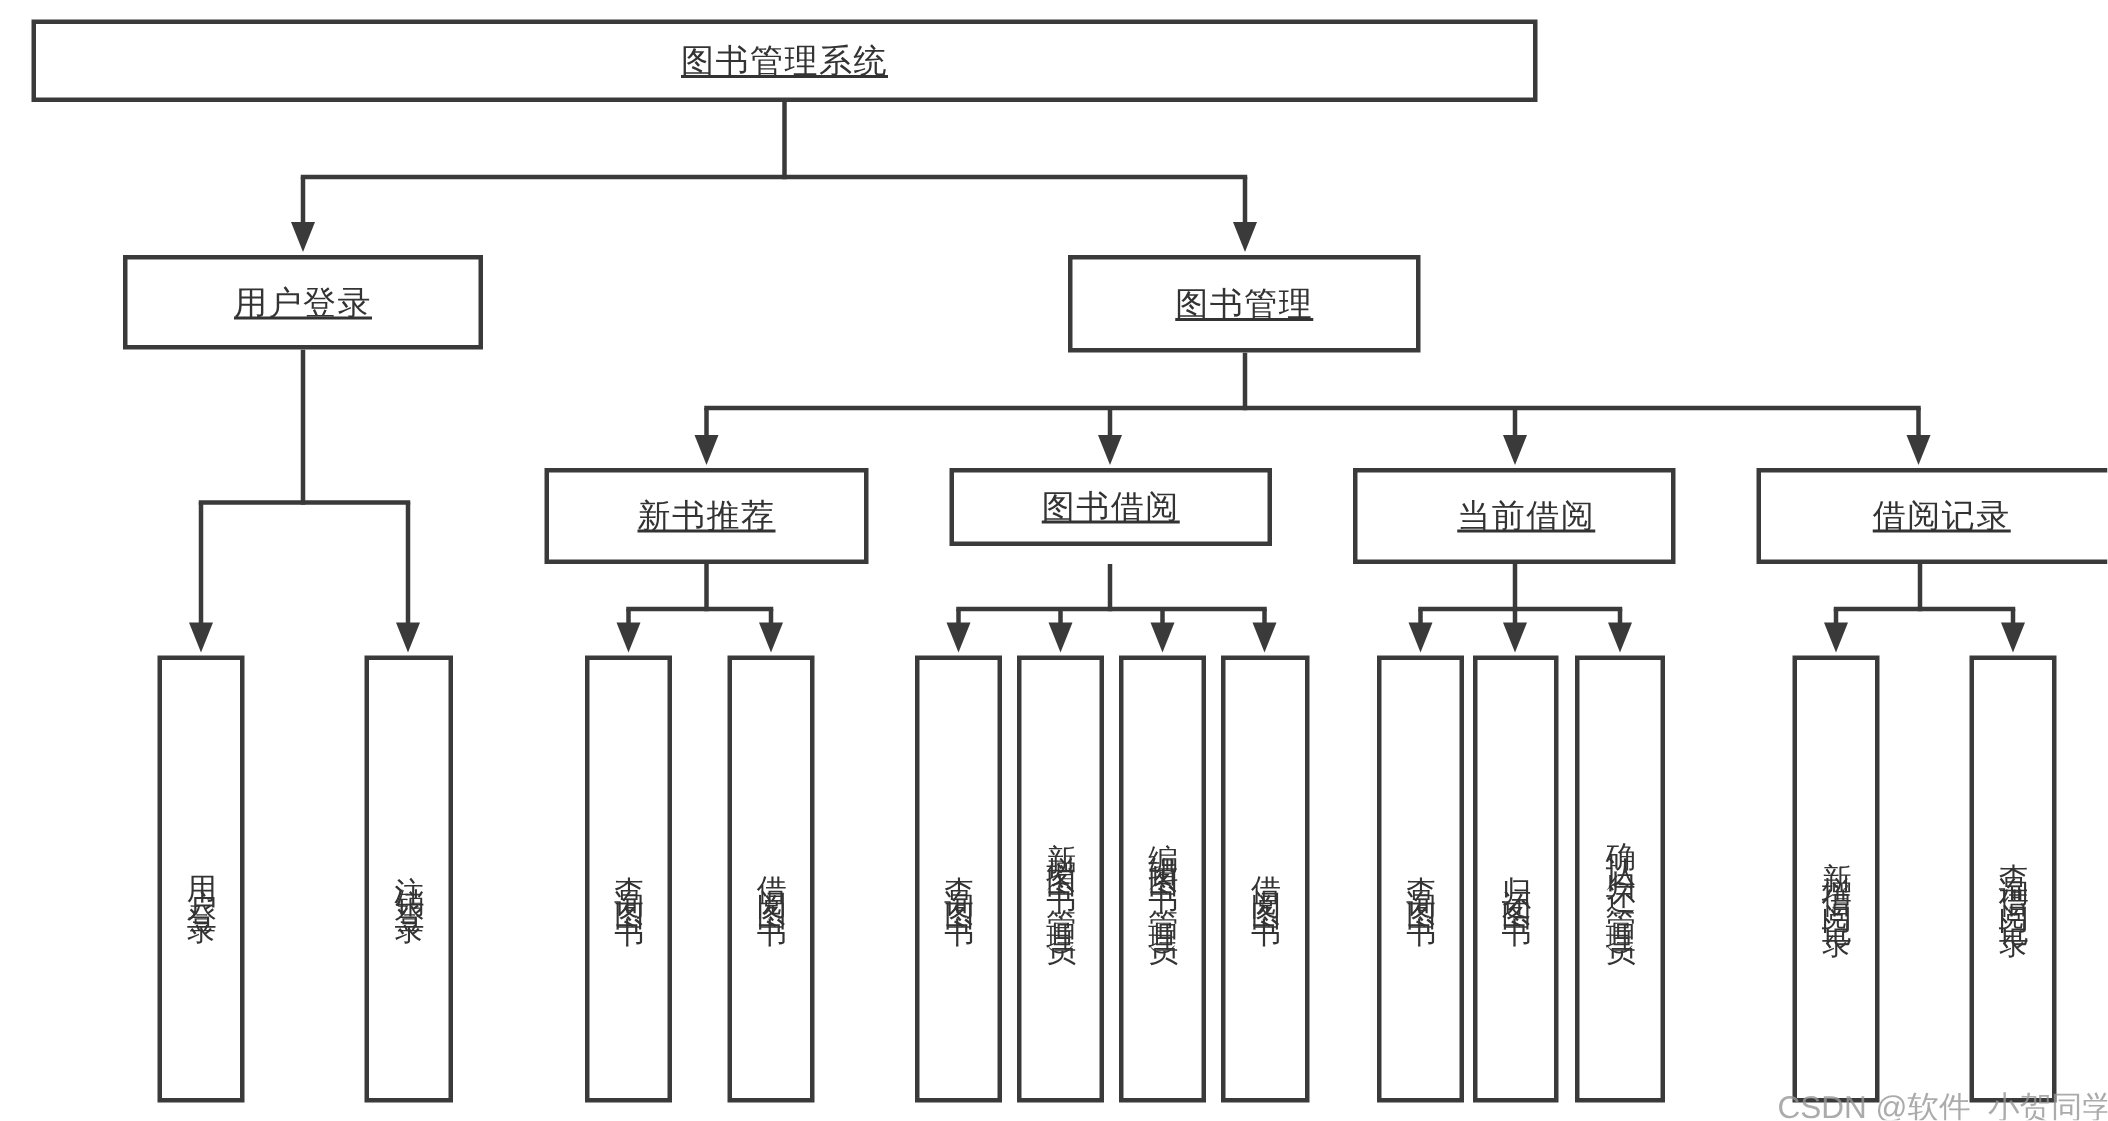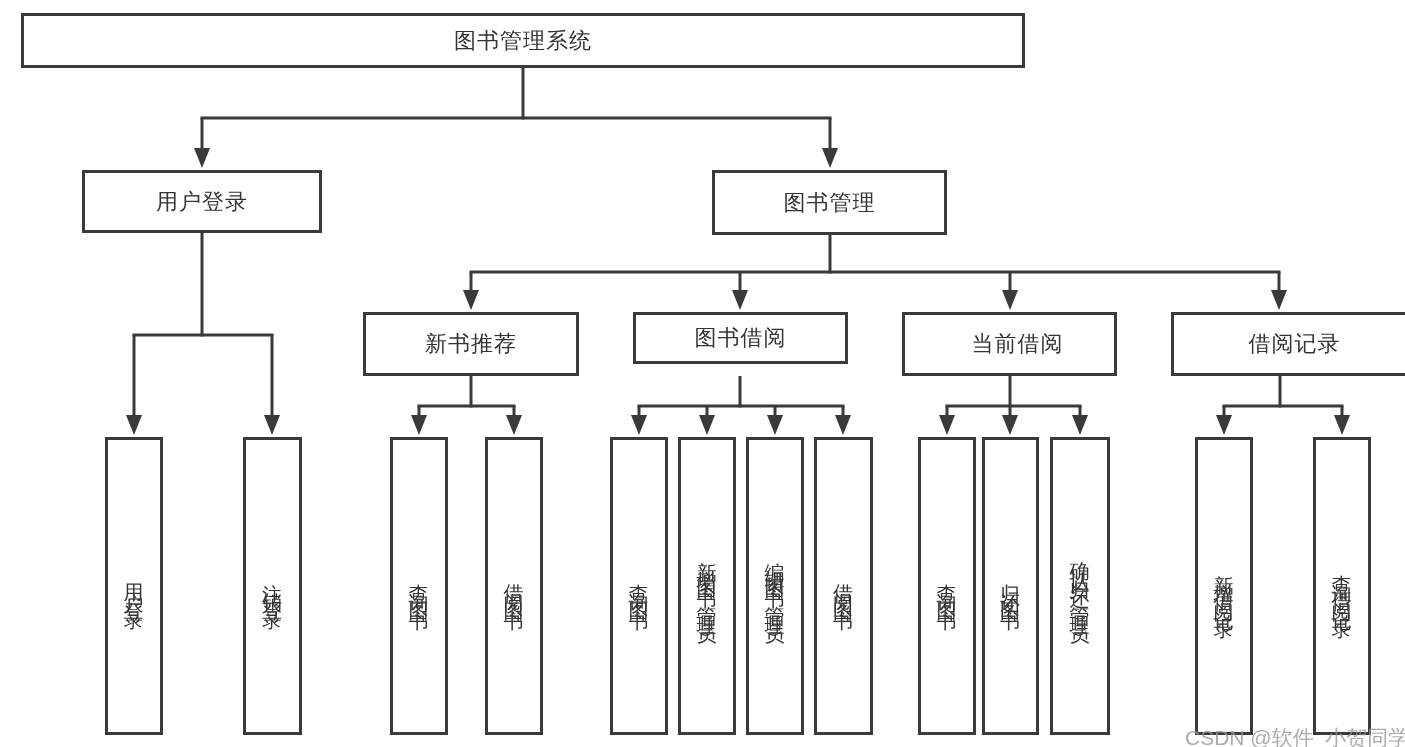--- a/index.html
+++ b/index.html
@@ -35,20 +35,21 @@
     background: #ffffff;
     border: 3px solid #3a3a3a;
     display: flex;
     align-items: center;
     justify-content: center;
     color: #333333;
   }
   .h-node {
     font-size: 22px;
     letter-spacing: 1px;
+    text-decoration: underline;
   }
   .v-node {
     top: 437px;
     height: 298px;
   }
   .v-node .label {
     writing-mode: vertical-rl;
     font-size: 20px;
     letter-spacing: 9px;
     line-height: 1;

